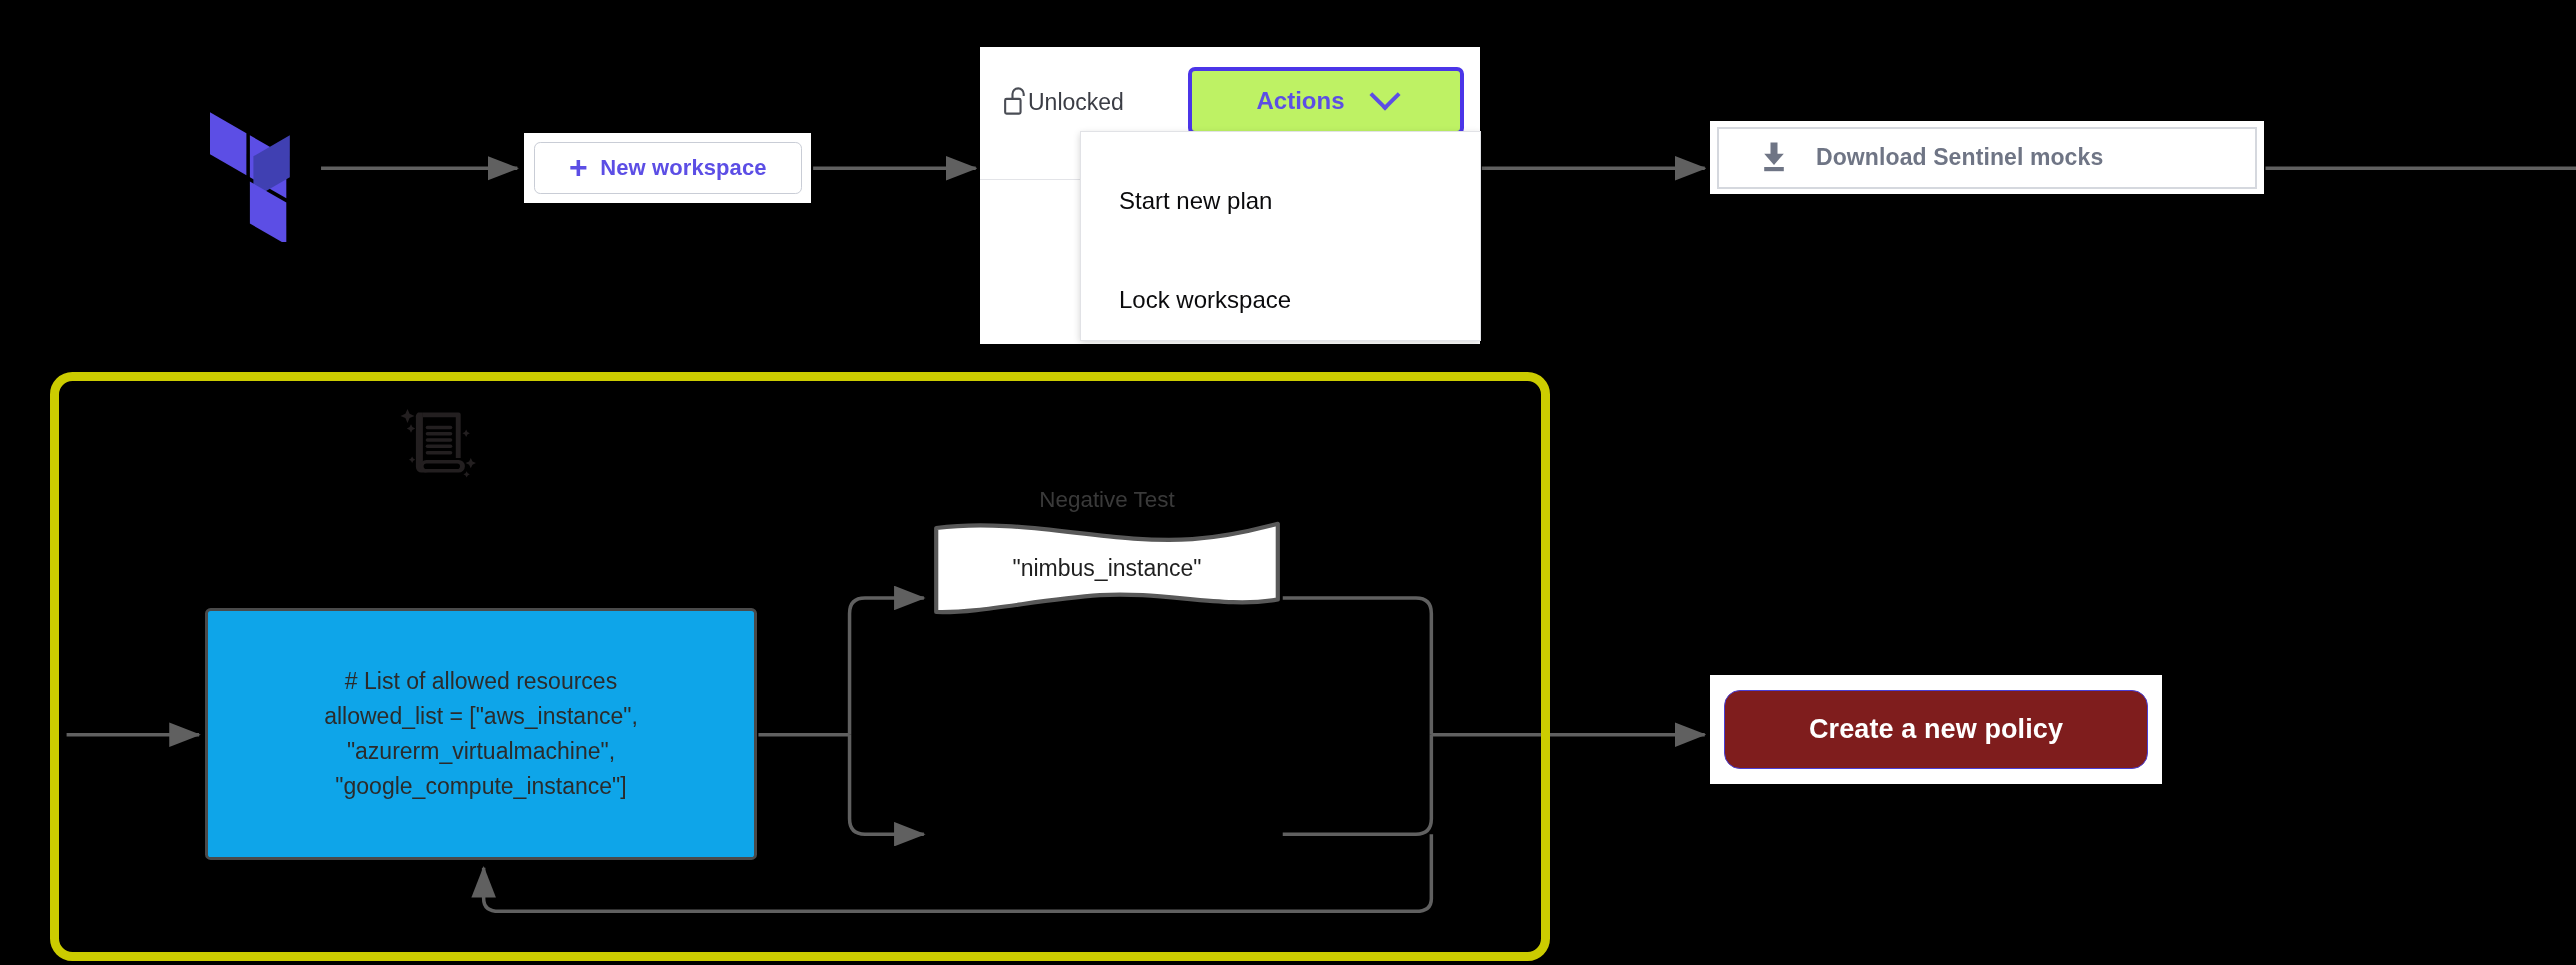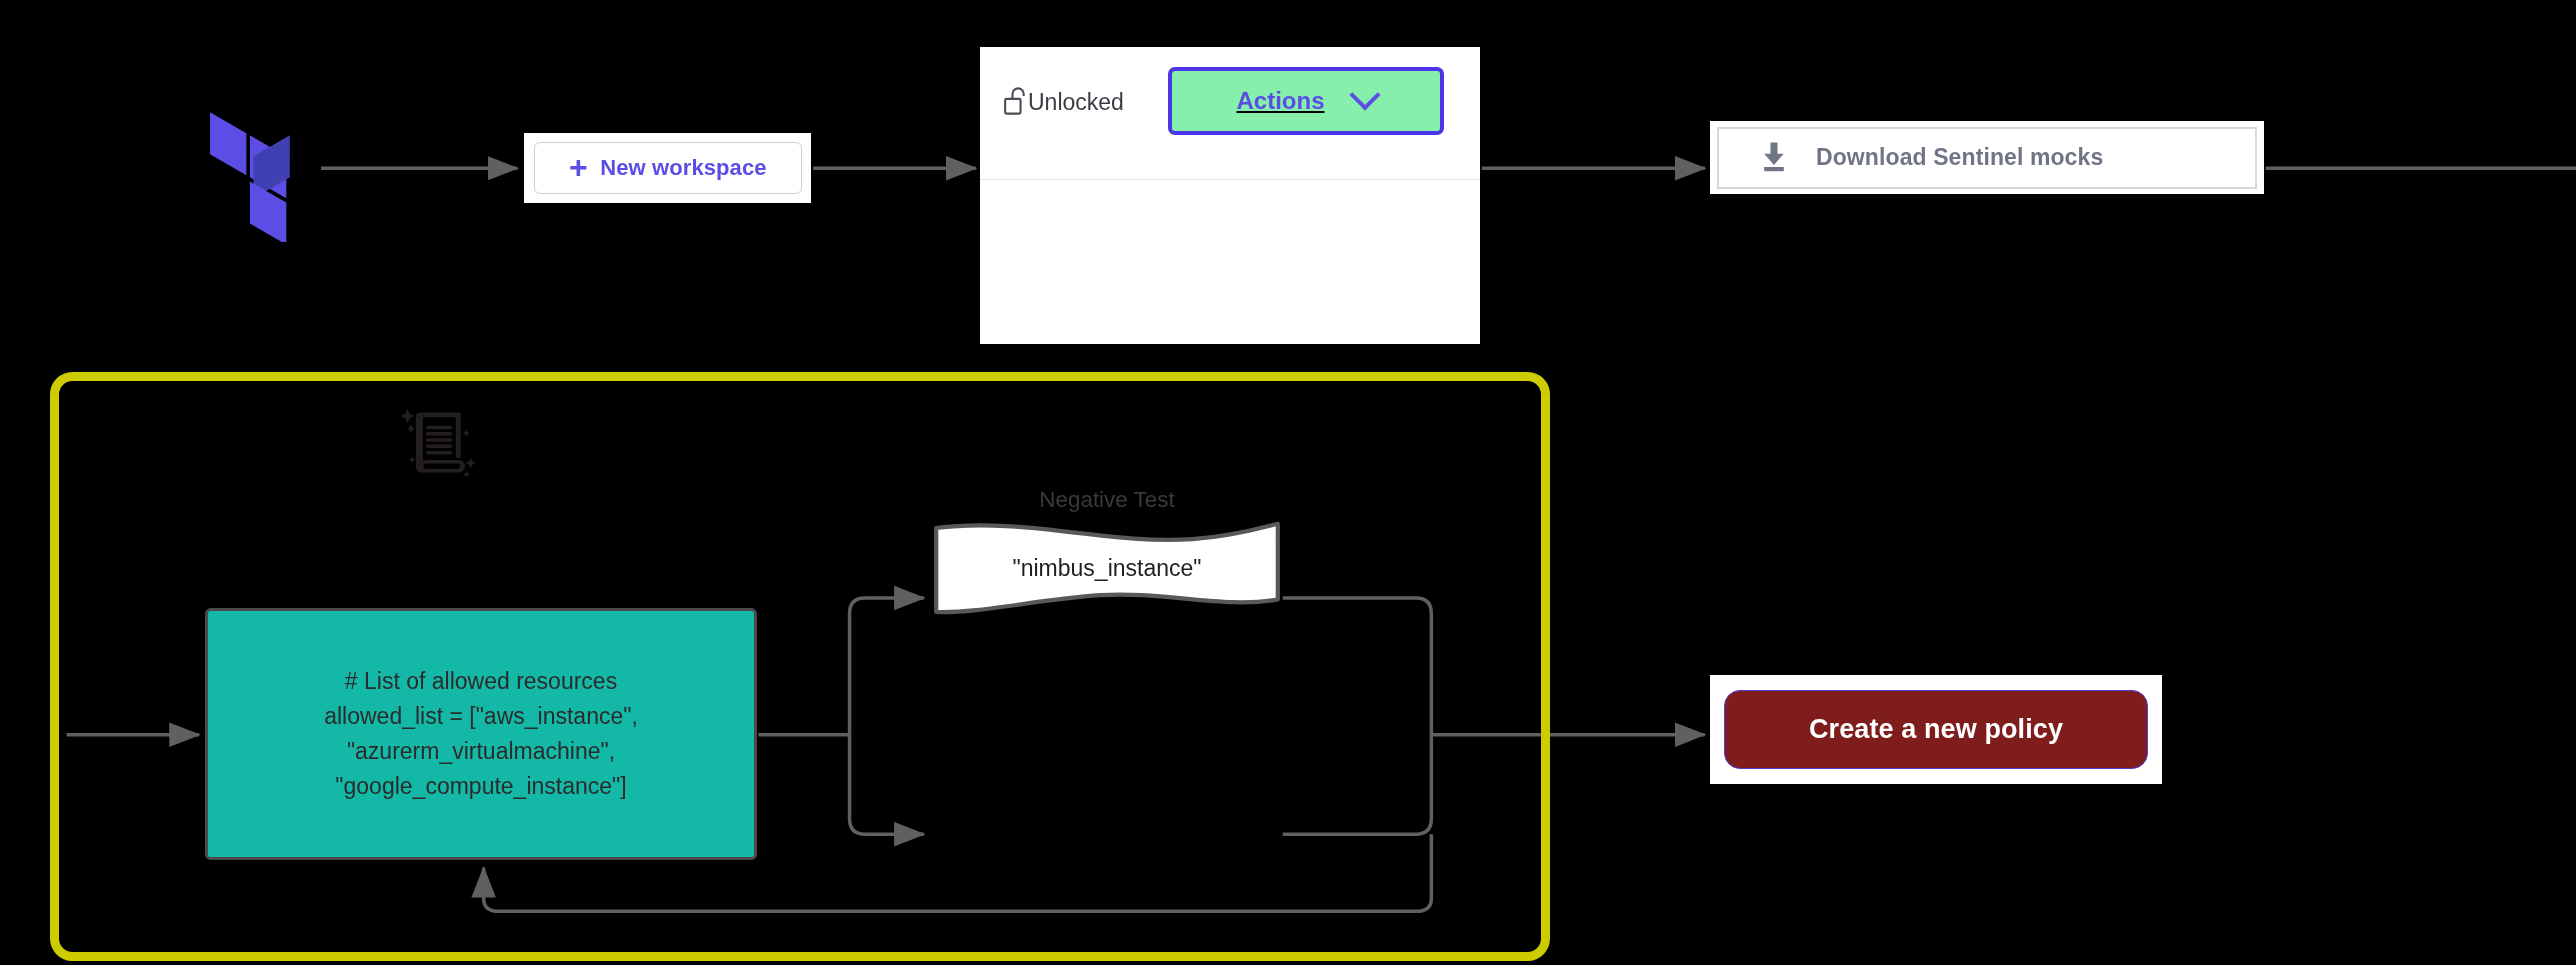--- a/index.html
+++ b/index.html
@@ -74,31 +74,30 @@
     left: 24px; top: 55px;
     display: flex; align-items: center; 
     transform: translateY(-50%);
   }
   #unlocked-label {
     color: #3b3d45;
     font-size: 23px;
   }
   #actions-btn {
     position: absolute;
-    left: 188px; top: 19.6px;
+    left: 208px; top: 19.6px;
     width: 276px; height: 68px;
     border: 4.2px solid #4b35e8;
     border-radius: 7px;
-    background: #86efac;
+    background: #bef264;
     box-sizing: border-box;
     display: flex;
     align-items: center;
     justify-content: center;
     gap: 29px;
-    text-decoration: underline;
   }
   #actions-label {
     color: #5c4ee5;
     font-size: 24px;
     font-weight: 700;
   }
   .chevron-down {
     width: 18px; height: 18px;
     border-right: 4.2px solid #5c4ee5;
     border-bottom: 4.2px solid #5c4ee5;
@@ -161,21 +160,21 @@
     background: transparent;
   }
 
   
   #scroll-icon { left: 390px; top: 404px; width: 91px; height: 77px; }
 
   
   #code-block {
     left: 205px; top: 608px;
     width: 552px; height: 252px;
-    background: #14b8a6;
+    background: #0ea5e9;
     border: 3.5px solid #4a4a4a;
     border-radius: 5.6px;
     box-sizing: border-box;
     display: flex;
     align-items: center;
     justify-content: center;
   }
   #code-text {
     color: #2b2b2b;
     font-size: 23px;
@@ -307,20 +306,24 @@
       </div>
 
       <div id="actions-btn">
         <span id="actions-label">Actions</span>
         <span class="chevron-down"></span>
       </div>
     </div>
 
     <div id="panel-divider"></div>
 
+    <div id="actions-menu">
+      <div class="menu-item" id="menu-item-0">Start new plan</div>
+      <div class="menu-item" id="menu-item-1">Lock workspace</div>
+    </div>
   </div>
 
   <div class="abs card-wrap" id="download-wrap">
     <div id="download-btn">
       <span>
         <svg width="28" height="31" viewBox="0 0 40 44" xmlns="http://www.w3.org/2000/svg">
           <rect x="15" y="2" width="10" height="18" fill="#6f7585"></rect>
           <polygon points="6,18 34,18 20,34" fill="#6f7585"></polygon>
           <rect x="6" y="37" width="28" height="6" fill="#6f7585"></rect>
         </svg>

